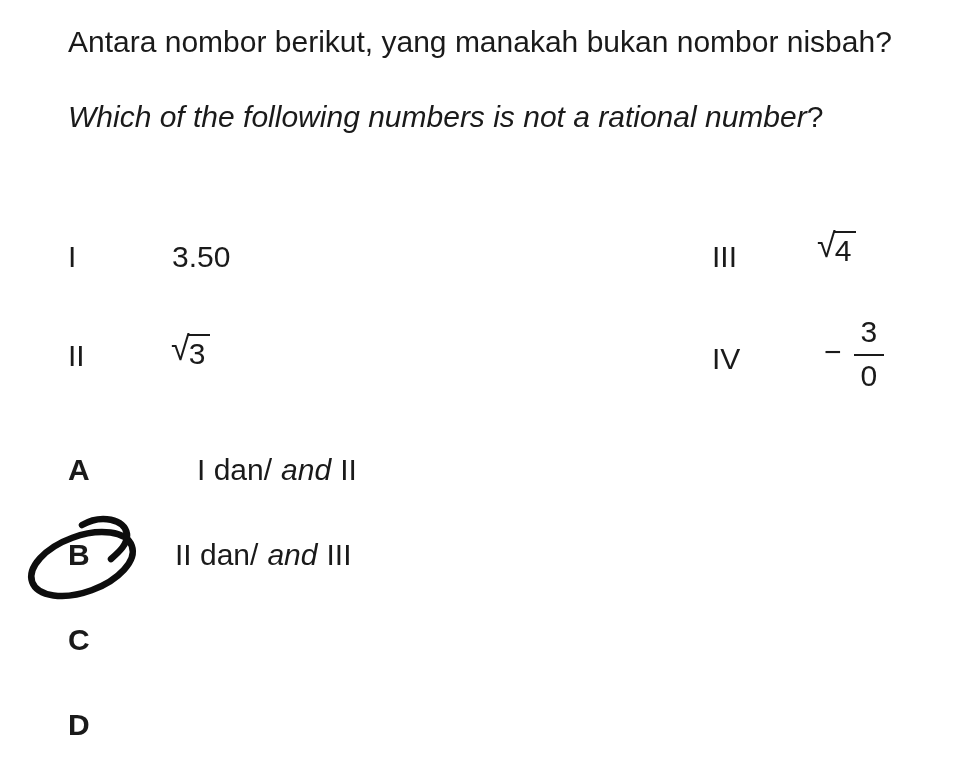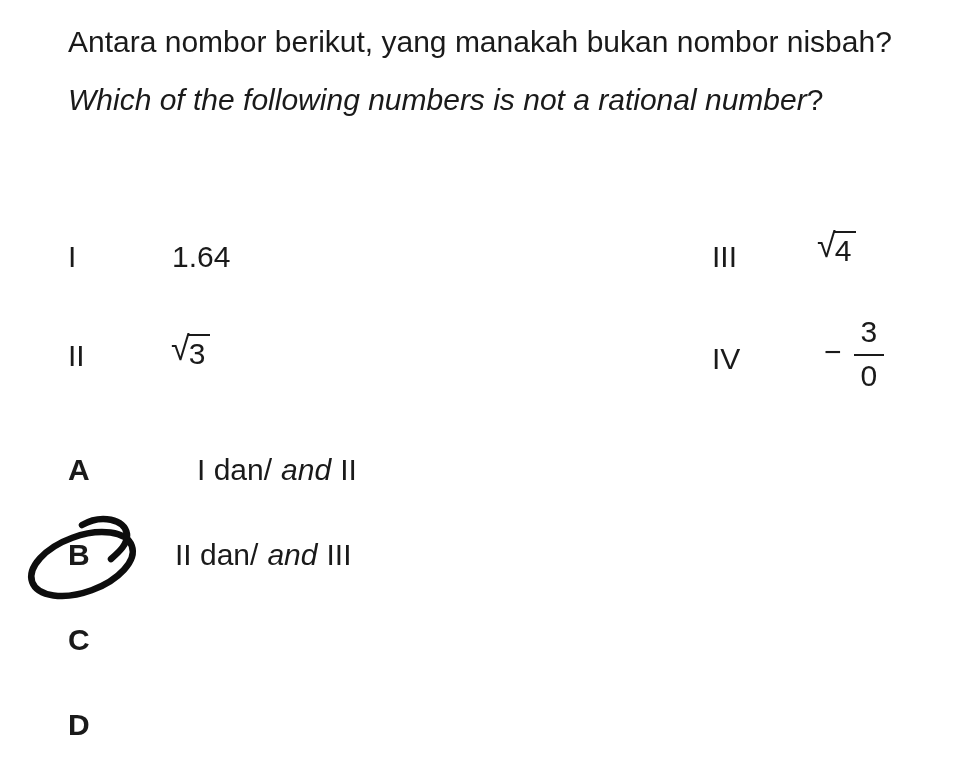--- a/index.html
+++ b/index.html
@@ -40,26 +40,26 @@
 
   .circle-annotation { position: absolute; left: 22px; top: 514px; width: 126px; height: 94px; }
 </style>
 </head>
 <body>
 
 <div class="page">
 
   <div class="abs q-line" style="left:68px; top:24px;">Antara nombor berikut, yang manakah bukan nombor nisbah?</div>
 
-  <div class="abs q-line" style="left:68px; top:82px;">
+  <div class="abs q-line" style="left:68px; top:99px;">
     <span class="italic">Which of the following numbers is not a rational number</span><span class="upright">?</span>
   </div>
 
   <div class="abs numeral" style="left:68px; top:240px;">I</div>
-  <div class="abs value" style="left:172px; top:240px;">1.64</div>
+  <div class="abs value" style="left:172px; top:240px;">3.50</div>
 
   <div class="abs numeral" style="left:68px; top:339px;">II</div>
   <div class="abs sqrt" style="left:171px; top:334px;">
     <span class="rad-sign">√</span>
     <span class="radicand">3</span>
   </div>
 
   <div class="abs numeral" style="left:712px; top:240px;">III</div>
   <div class="abs sqrt" style="left:817px; top:231px;">
     <span class="rad-sign">√</span>

